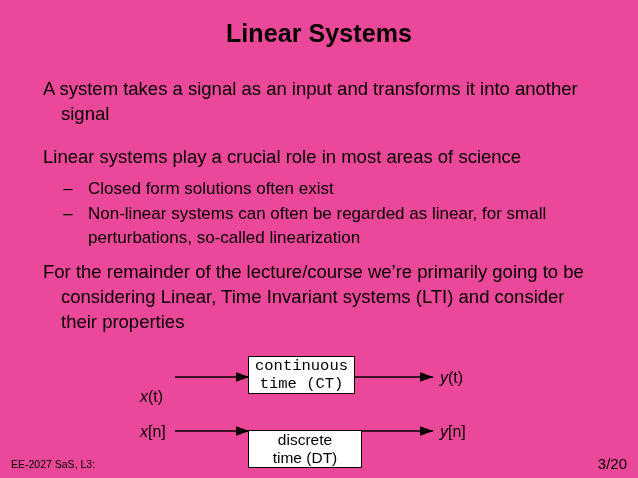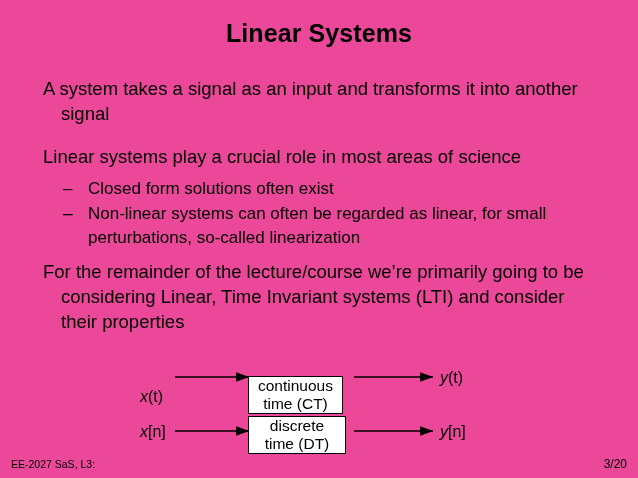--- a/index.html
+++ b/index.html
@@ -109,21 +109,21 @@
     position: absolute;
     left: 11px;
     top: 458px;
     font-size: 10.5px;
     line-height: 12px;
   }
   .footer-right {
     position: absolute;
     right: 11px;
     top: 458px;
-    font-size: 12px;
+    font-size: 15px;
     line-height: 12px;
     text-align: right;
   }
 </style>
 </head>
 <body>
 
 <div class="slide">
 
   <div class="slide-title">Linear Systems</div>
@@ -167,34 +167,34 @@
       </marker>
     </defs>
 
     <line x1="175" y1="377" x2="249" y2="377" stroke="#000" stroke-width="1.6" marker-end="url(#arrow)"></line>
     <line x1="354" y1="377" x2="433" y2="377" stroke="#000" stroke-width="1.6" marker-end="url(#arrow)"></line>
 
     <line x1="175" y1="431" x2="249" y2="431" stroke="#000" stroke-width="1.6" marker-end="url(#arrow)"></line>
     <line x1="354" y1="431" x2="433" y2="431" stroke="#000" stroke-width="1.6" marker-end="url(#arrow)"></line>
   </svg>
 
-  <div class="box" style="left:248px; top:376px; width:95px; height:38px;">
+  <div class="box" style="left:248px; top:356px; width:107px; height:38px;font-family:Liberation Mono, monospace;">
     <span>continuous</span>
     <span>time (CT)</span>
   </div>
 
   <div class="sig" style="left:140px; top:388px;">
     <i>x</i><span>(t)</span>
   </div>
 
   <div class="sig" style="left:440px; top:369px;text-align:center;">
     <i>y</i><span>(t)</span>
   </div>
 
-  <div class="box" style="left:248px; top:416px; width:98px; height:38px;">
+  <div class="box" style="left:248px; top:430px; width:114px; height:38px;">
     <span>discrete</span>
     <span>time (DT)</span>
   </div>
 
   <div class="sig" style="left:140px; top:423px;">
     <i>x</i><span>[n]</span>
   </div>
 
   <div class="sig" style="left:440px; top:423px;">
     <i>y</i><span>[n]</span>

